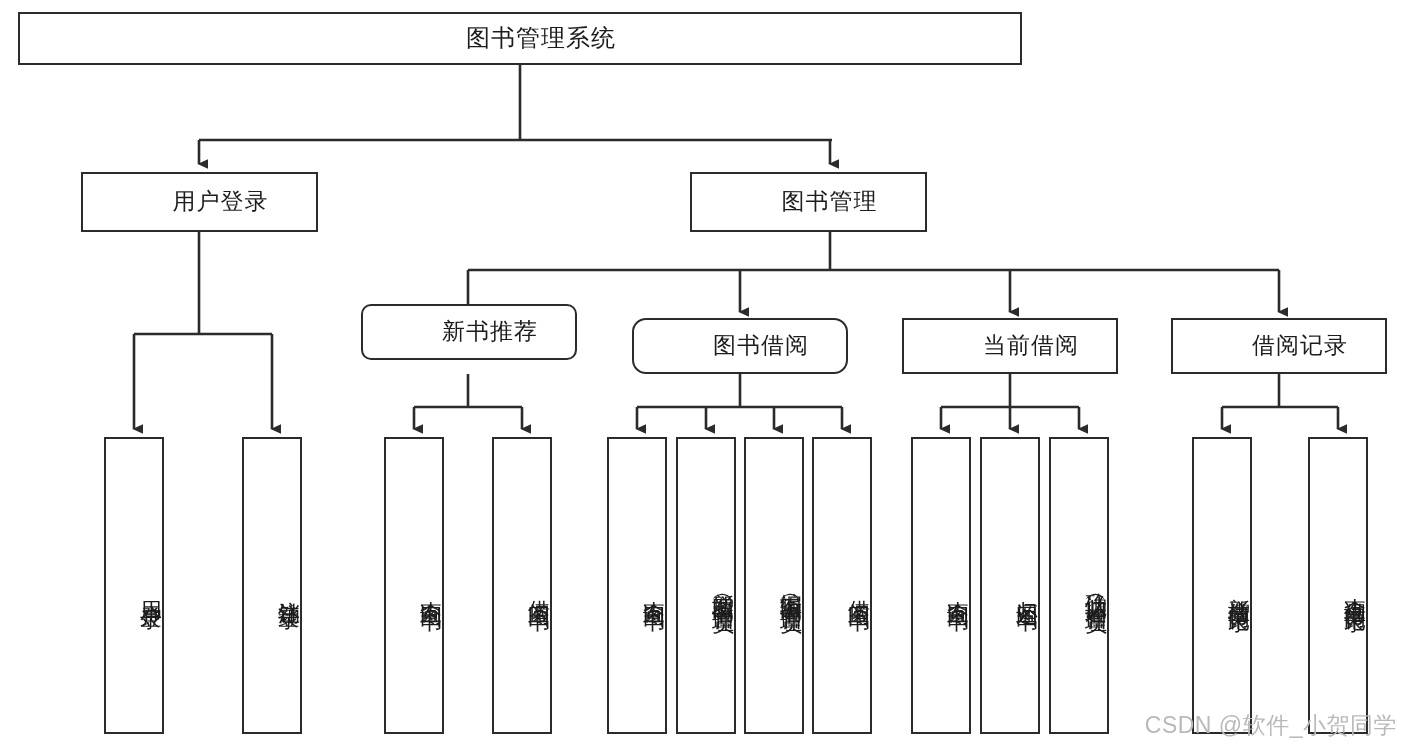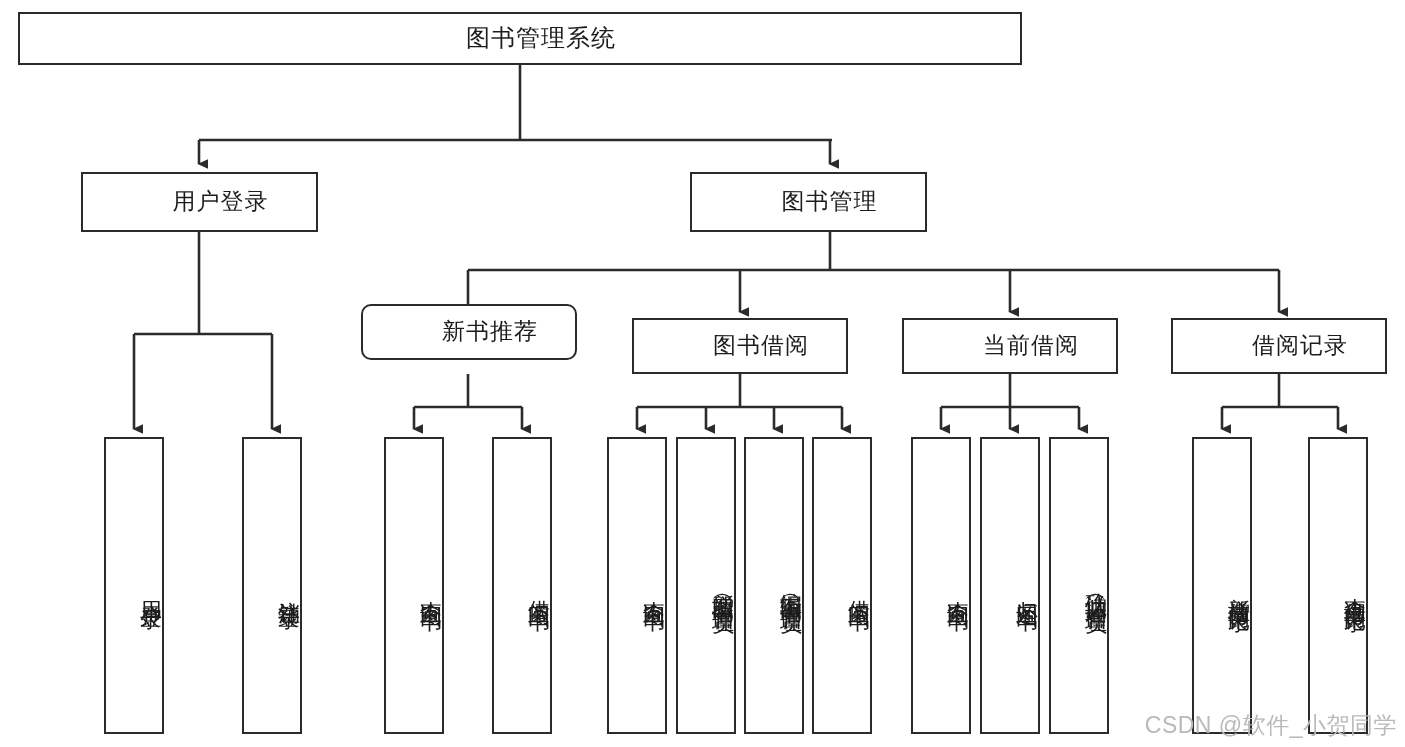--- a/index.html
+++ b/index.html
@@ -130,21 +130,21 @@
   </div>
 
   <div class="node h" style="left:690px;top:172px;width:237px;height:60px;">
     <span>图书管理</span>
   </div>
 
   <div class="node h" style="left:361px;top:304px;width:216px;height:56px;border-radius:10px;">
     <span>新书推荐</span>
   </div>
 
-  <div class="node h" style="left:632px;top:318px;width:216px;height:56px;">
+  <div class="node h" style="left:632px;top:318px;width:216px;height:56px;border-radius:14px;">
     <span>图书借阅</span>
   </div>
 
   <div class="node h" style="left:1171px;top:318px;width:216px;height:56px;">
     <span>借阅记录</span>
   </div>
 
   <div class="node h" style="left:902px;top:318px;width:216px;height:56px;">
     <span>当前借阅</span>
   </div>

